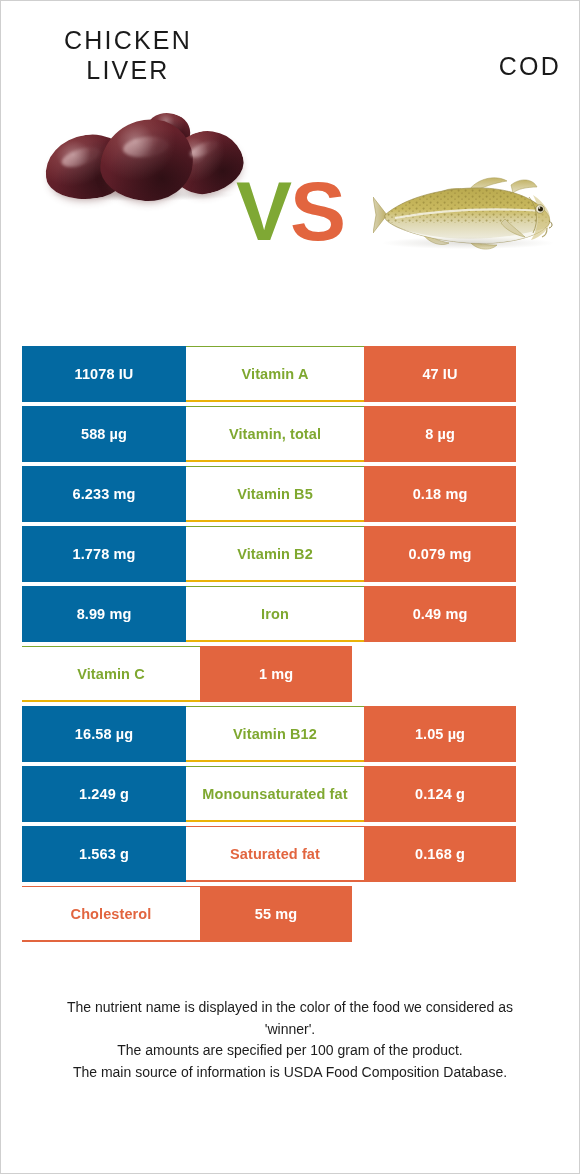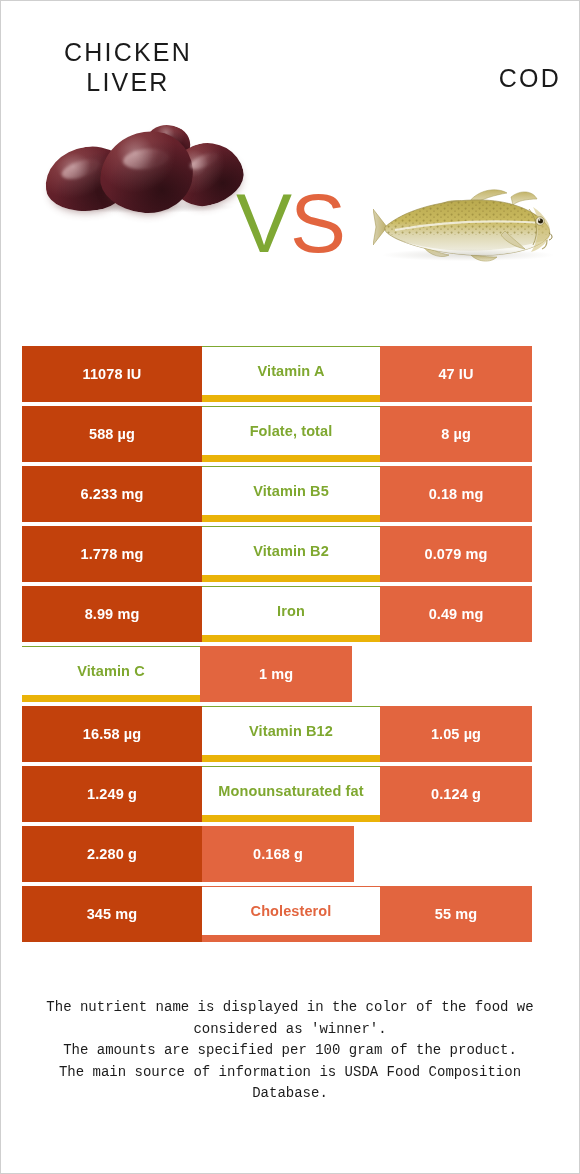--- a/index.html
+++ b/index.html
@@ -15,21 +15,21 @@
     height:1174px;
     background:#ffffff;
     box-sizing:border-box;
     border:1px solid #cfcfcf;
     overflow:hidden;
   }
 
   
   .header{
     position:absolute;
-    left:0; top:12px;
+    left:0; top:0;
     width:546px;
     height:330px;
   }
   .food-title{
     position:absolute;
     text-align:center;
     font-family:"Liberation Sans", sans-serif;
     font-weight:300;
     font-size:25px;
     letter-spacing:2.2px;
@@ -41,21 +41,21 @@
   .title-left{ left:22px;  top:24px; width:210px; }
   .title-right{ left:350px; top:50px; width:210px;text-align:right; }
 
   .vs-wrap{
     position:absolute;
     left:224px; top:155px;
     width:130px; height:110px;
     text-align:center;
     font-size:84px;
     line-height:110px;
-    font-weight:400;
+    font-weight:700;
     letter-spacing:-2px;
     font-family:"Liberation Sans", sans-serif;
   }
   .vs-v{ color:#7fa834; }
   .vs-s{ color:#e2653f; }
 
   
   .photo{ position:absolute; }
 
   
@@ -112,29 +112,29 @@
   .cell{
     display:flex;
     align-items:center;
     justify-content:center;
     font-size:14.5px;
     font-weight:700;
     box-sizing:border-box;
     letter-spacing:0.1px;
   }
   .cell-left{
-    width:180px;
-    background:#c2410c;
+    width:164px;
+    background:#0369a1;
     color:#ffffff;
   }
   .cell-mid{
     width:178px;
     background:#ffffff;
     border-top:1px solid #7fa830;
-    border-bottom:7px solid #eab308;
+    border-bottom:2px solid #eab308;
     color:#7fa830;
   }
   .row.win-right .cell-mid{
     border-top-color:#e2653f;
     border-bottom-color:#e2653f;
     color:#e2653f;
   }
   .cell-right{
     width:152px;
     background:#e2653f;
@@ -145,21 +145,21 @@
   .footer{
     position:absolute;
     left:40px; top:996px;
     width:498px;
     text-align:center;
     font-size:14px;
     line-height:21.5px;
     color:#1c1c1c;
     font-weight:400;
   }
-  .footer p{ margin:0;font-family:Liberation Mono, monospace; }
+  .footer p{ margin:0; }
 </style>
 </head>
 <body>
 
 <div id="page">
 
   <div class="header">
 
     <div class="food-title title-left">CHICKEN
 LIVER</div>
@@ -250,21 +250,21 @@
   <div class="table">
 
     <div class="row">
       <div class="cell cell-left">11078 IU</div>
       <div class="cell cell-mid">Vitamin A</div>
       <div class="cell cell-right">47 IU</div>
     </div>
 
     <div class="row">
       <div class="cell cell-left">588 µg</div>
-      <div class="cell cell-mid">Folate, total</div>
+      <div class="cell cell-mid">Vitamin, total</div>
       <div class="cell cell-right">8 µg</div>
     </div>
 
     <div class="row">
       <div class="cell cell-left">6.233 mg</div>
       <div class="cell cell-mid">Vitamin B5</div>
       <div class="cell cell-right">0.18 mg</div>
     </div>
 
     <div class="row">
@@ -290,26 +290,26 @@
       <div class="cell cell-right">1.05 µg</div>
     </div>
 
     <div class="row">
       <div class="cell cell-left">1.249 g</div>
       <div class="cell cell-mid">Monounsaturated fat</div>
       <div class="cell cell-right">0.124 g</div>
     </div>
 
     <div class="row win-right">
-      <div class="cell cell-left">2.280 g</div>
+      <div class="cell cell-left">1.563 g</div>
+      <div class="cell cell-mid">Saturated fat</div>
       <div class="cell cell-right">0.168 g</div>
     </div>
 
     <div class="row win-right">
-      <div class="cell cell-left">345 mg</div>
       <div class="cell cell-mid">Cholesterol</div>
       <div class="cell cell-right">55 mg</div>
     </div>
   </div>
 
   <div class="footer">
     <p>The nutrient name is displayed in the color of the food we considered as 'winner'.</p>
     <p>The amounts are specified per 100 gram of the product.</p>
     <p>The main source of information is USDA Food Composition Database.</p>
   </div>

